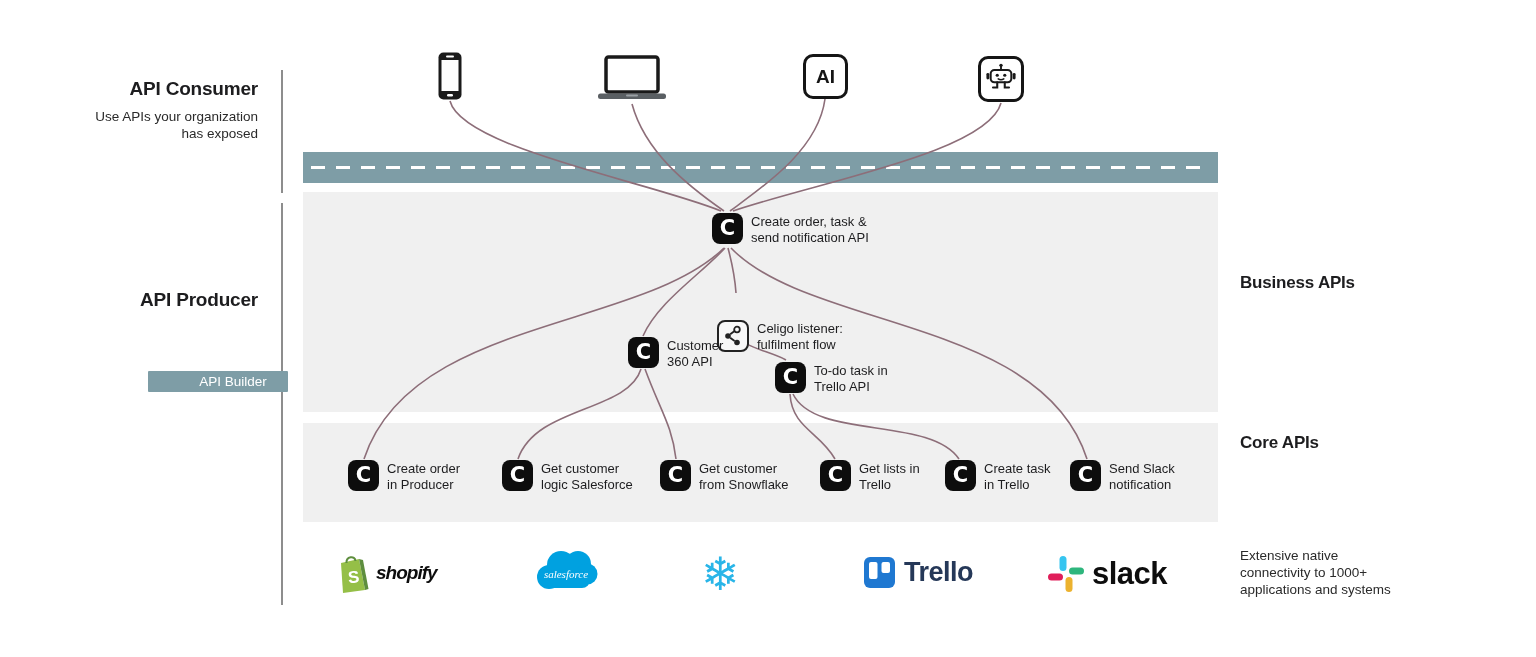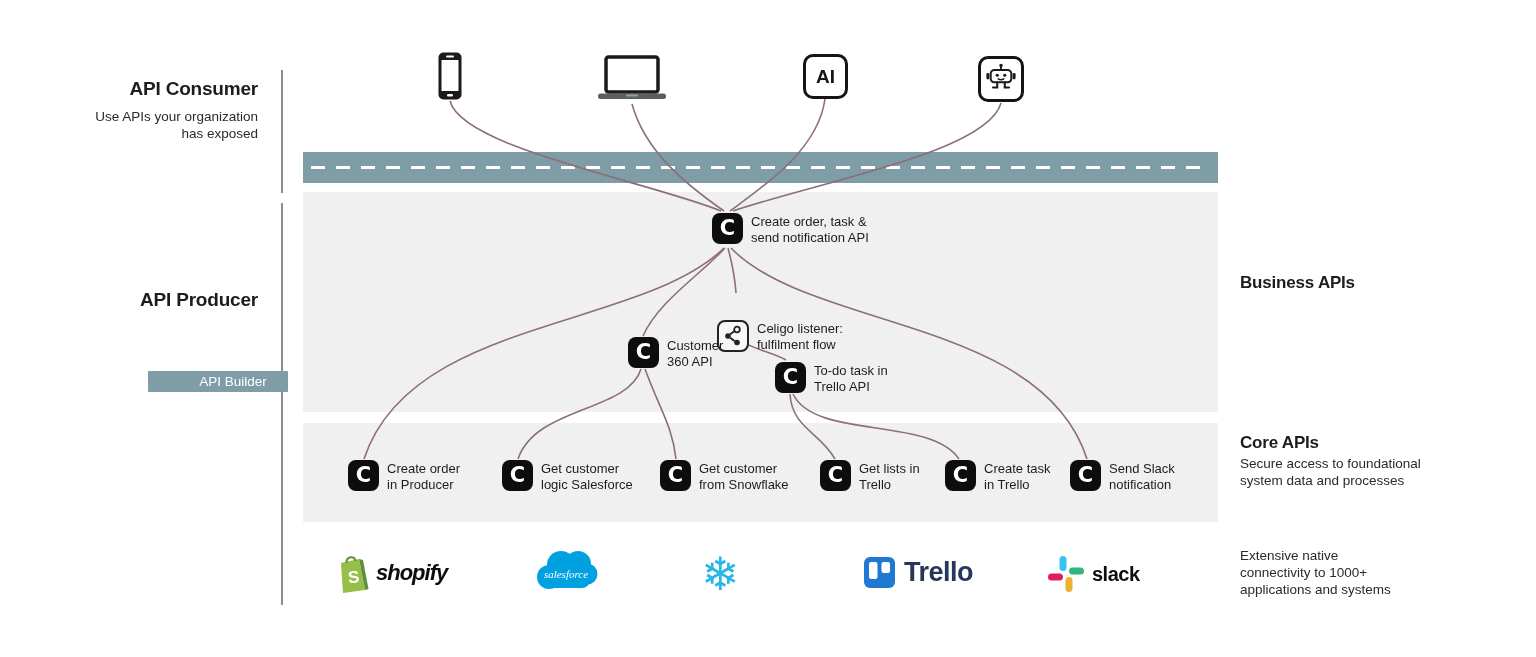--- a/index.html
+++ b/index.html
@@ -35,23 +35,23 @@
 
   .node{position:absolute;z-index:3;display:flex;align-items:flex-start;}
   .celigo-c{width:31px;height:31px;background:#0d0d0d;border-radius:8px;color:#ffffff;flex:0 0 auto;
             display:flex;align-items:center;justify-content:center;
             font-family:"DejaVu Sans", sans-serif;font-weight:bold;font-size:21px;padding-bottom:1px;box-sizing:border-box;}
   .listener-box{width:32px;height:32px;background:#f7f7f7;border:2.5px solid #222;border-radius:8px;flex:0 0 auto;
                 display:flex;align-items:center;justify-content:center;box-sizing:border-box;}
   .node-label{font-size:13px;line-height:15.5px;margin-left:8px;padding-top:1px;color:#1d1d1f;}
 
   .logo{position:absolute;z-index:3;display:flex;align-items:center;}
-  .shopify-text{font-size:22px;font-weight:bold;letter-spacing:-1px;margin-left:6px;color:#0d0d0d;font-style:italic;}
+  .shopify-text{font-size:19px;font-weight:bold;letter-spacing:-1px;margin-left:6px;color:#0d0d0d;font-style:italic;}
   .trello-text{font-size:27px;font-weight:bold;letter-spacing:-.5px;margin-left:9px;color:#253858;}
-  .slack-text{font-size:20px;font-weight:bold;letter-spacing:-.5px;margin-left:7px;color:#0d0d0d;}
+  .slack-text{font-size:31px;font-weight:bold;letter-spacing:-.5px;margin-left:7px;color:#0d0d0d;}
   .snowflake-glyph{font-size:46px;color:#29b5e8;line-height:46px;}
 </style>
 </head>
 <body>
 
 <div class="stage">
 
   <svg class="wires" width="1536" height="657" viewBox="0 0 1536 657">
     <path class="wire" d="M450,101 C462,148 650,182 721,211"></path>
     <path class="wire" d="M632,104 C645,152 688,186 724,211"></path>
@@ -233,23 +233,19 @@
       <rect x="12.5" y="1" width="7" height="15" rx="3.5" fill="#36c5f0"></rect>
       <rect x="22" y="12.5" width="15" height="7" rx="3.5" fill="#2eb67d"></rect>
       <rect x="18.5" y="22" width="7" height="15" rx="3.5" fill="#ecb22e"></rect>
       <rect x="1" y="18.5" width="15" height="7" rx="3.5" fill="#e01e5a"></rect>
     </svg>
     <span class="slack-text">slack</span>
   </div>
 
   <div class="r-head" style="left:1240px;top:273px;">Business APIs</div>
   <div class="r-head" style="left:1240px;top:433px;">Core APIs</div>
-  <div class="r-sub" style="left:1240px;top:455px;">
-    <div>Secure access to foundational</div>
-    <div>system data and processes</div>
-  </div>
   <div class="r-sub" style="left:1240px;top:547px;">
     <div>Extensive native</div>
     <div>connectivity to 1000+</div>
     <div>applications and systems</div>
   </div>
 
 </div>
 
 </body></html>

